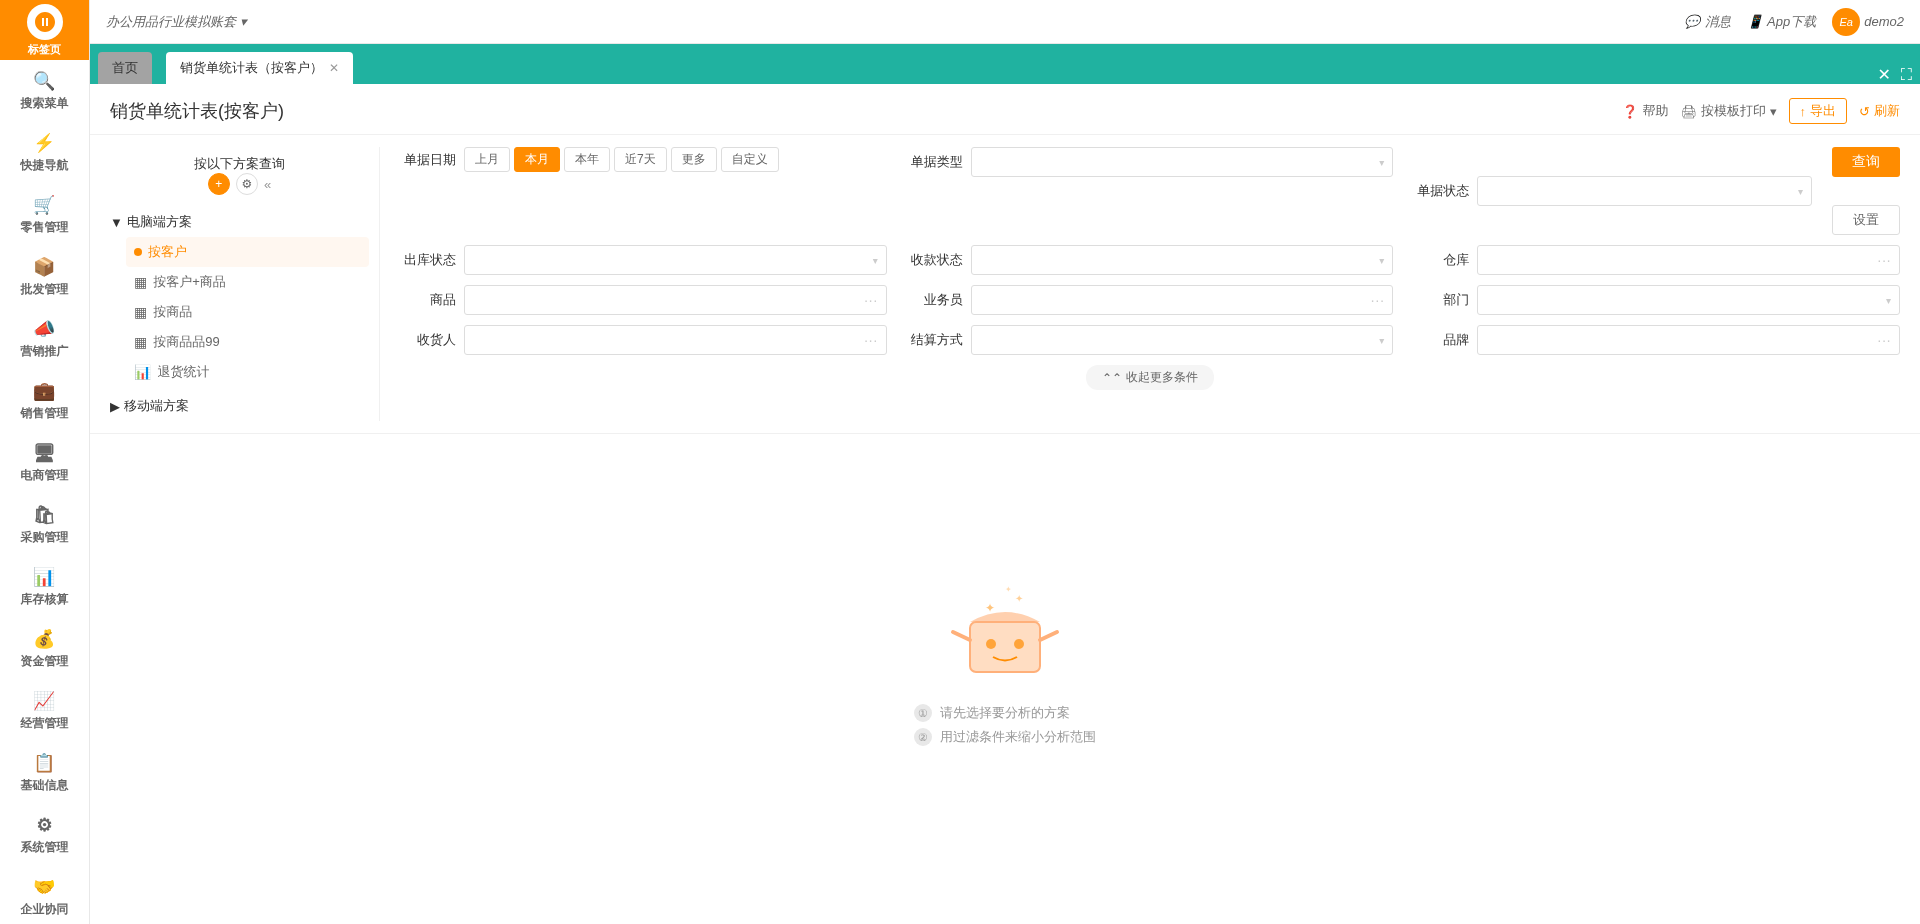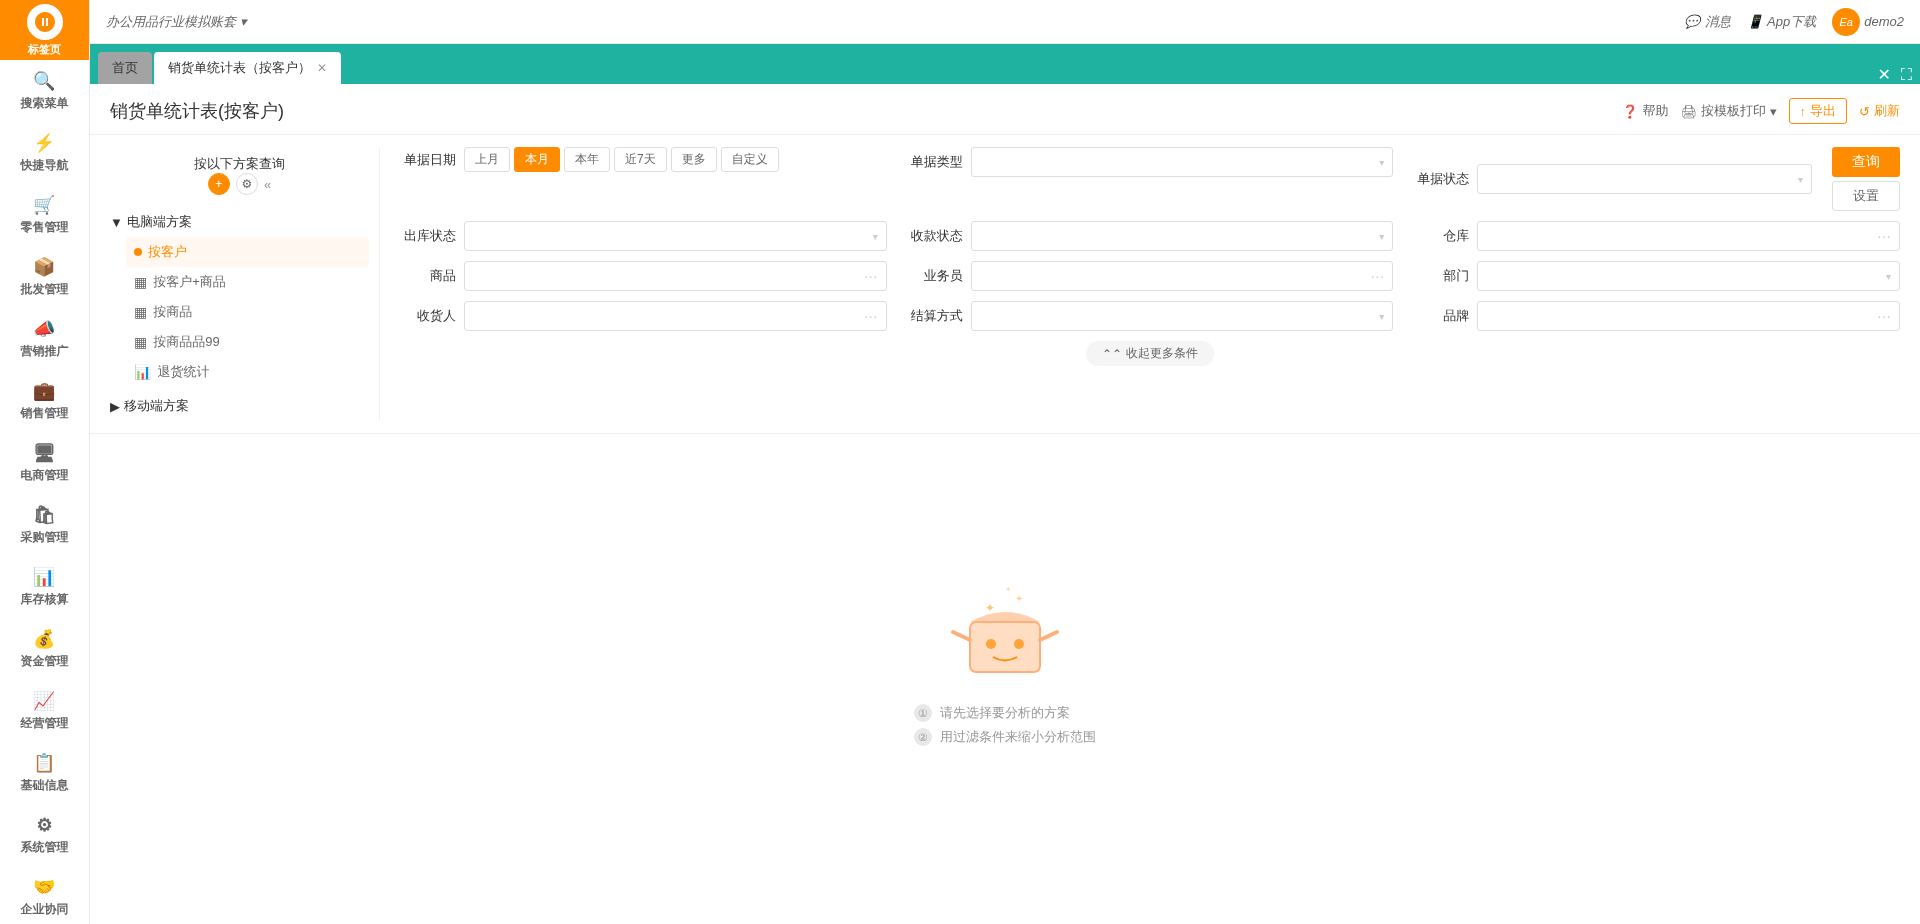--- a/index.html
+++ b/index.html
@@ -25,21 +25,21 @@
     .topbar-left { display: flex; align-items: center; gap: 8px; color: #666; font-size: 13px; }
     .topbar-dropdown { display: flex; align-items: center; gap: 4px; cursor: pointer; }
     .topbar-right { display: flex; align-items: center; gap: 16px; color: #666; font-size: 13px; }
     .topbar-right-item { display: flex; align-items: center; gap: 4px; cursor: pointer; }
     .avatar { width: 28px; height: 28px; border-radius: 50%; background: #ff8c00; display: flex; align-items: center; justify-content: center; color: #fff; font-size: 11px; overflow: hidden; }
 
     
     .tabbar { height: 40px; background: #20b2a0; display: flex; align-items: flex-end; padding: 0 8px; gap: 2px; flex-shrink: 0; }
     .tab { height: 32px; padding: 0 14px; display: flex; align-items: center; gap: 6px; border-radius: 4px 4px 0 0; cursor: pointer; font-size: 13px; background: #e8f7f5; color: #333; }
     .tab.home { background: #a3a3a3; color: #333; margin-top: 28px; }
-    .tab.active { background: #fff; color: #333; }
+    .tab.active { background: #fff; color: #333; margin-left: 12px; }
     .tab-close { font-size: 12px; color: #999; cursor: pointer; }
 
     
     .content { flex: 1; background: #fff; overflow: hidden; display: flex; flex-direction: column; }
 
     
     .page-header { padding: 14px 20px 10px; display: flex; align-items: center; justify-content: space-between; border-bottom: 1px solid #f0f0f0; flex-shrink: 0; }
     .page-title { font-size: 18px; font-weight: 500; color: #333; }
     .page-actions { display: flex; align-items: center; gap: 12px; }
     .action-btn { display: flex; align-items: center; gap: 4px; color: #666; font-size: 13px; cursor: pointer; }
@@ -84,21 +84,21 @@
     .date-btn { padding: 3px 10px; border-radius: 3px; border: 1px solid #ddd; background: #fff; font-size: 12px; color: #666; cursor: pointer; }
     .date-btn.active { background: #ff8c00; border-color: #ff8c00; color: #fff; }
     .date-range { font-size: 12px; color: #999; margin-left: 8px; }
 
     
     .collapse-row { display: flex; justify-content: center; margin-top: 10px; }
     .collapse-btn { display: flex; align-items: center; gap: 4px; font-size: 12px; color: #666; cursor: pointer; padding: 4px 16px; border-radius: 12px; background: #f5f5f5; }
 
     
     .query-btn { background: #ff8c00; border: none; color: #fff; padding: 6px 20px; border-radius: 3px; font-size: 14px; cursor: pointer; }
-    .settings-btn { background: #fff; border: 1px solid #ddd; color: #666; padding: 5px 20px; border-radius: 3px; font-size: 13px; cursor: pointer; margin-top: 0; }
+    .settings-btn { background: #fff; border: 1px solid #ddd; color: #666; padding: 5px 20px; border-radius: 3px; font-size: 13px; cursor: pointer; margin-top: 24px; }
 
     
     .empty-state { flex: 1; display: flex; flex-direction: column; align-items: center; justify-content: center; gap: 12px; padding-bottom: 60px; }
     .empty-text { color: #999; font-size: 13px; display: flex; flex-direction: column; align-items: flex-start; gap: 6px; }
     .empty-text-item { display: flex; align-items: center; gap: 8px; }
     .empty-num { width: 18px; height: 18px; border-radius: 50%; background: #e8e8e8; display: flex; align-items: center; justify-content: center; font-size: 11px; color: #999; flex-shrink: 0; }
     .wc-btn { font-size: 16px; color: #999; cursor: pointer; }
   </style>
 </head>
 <body>

